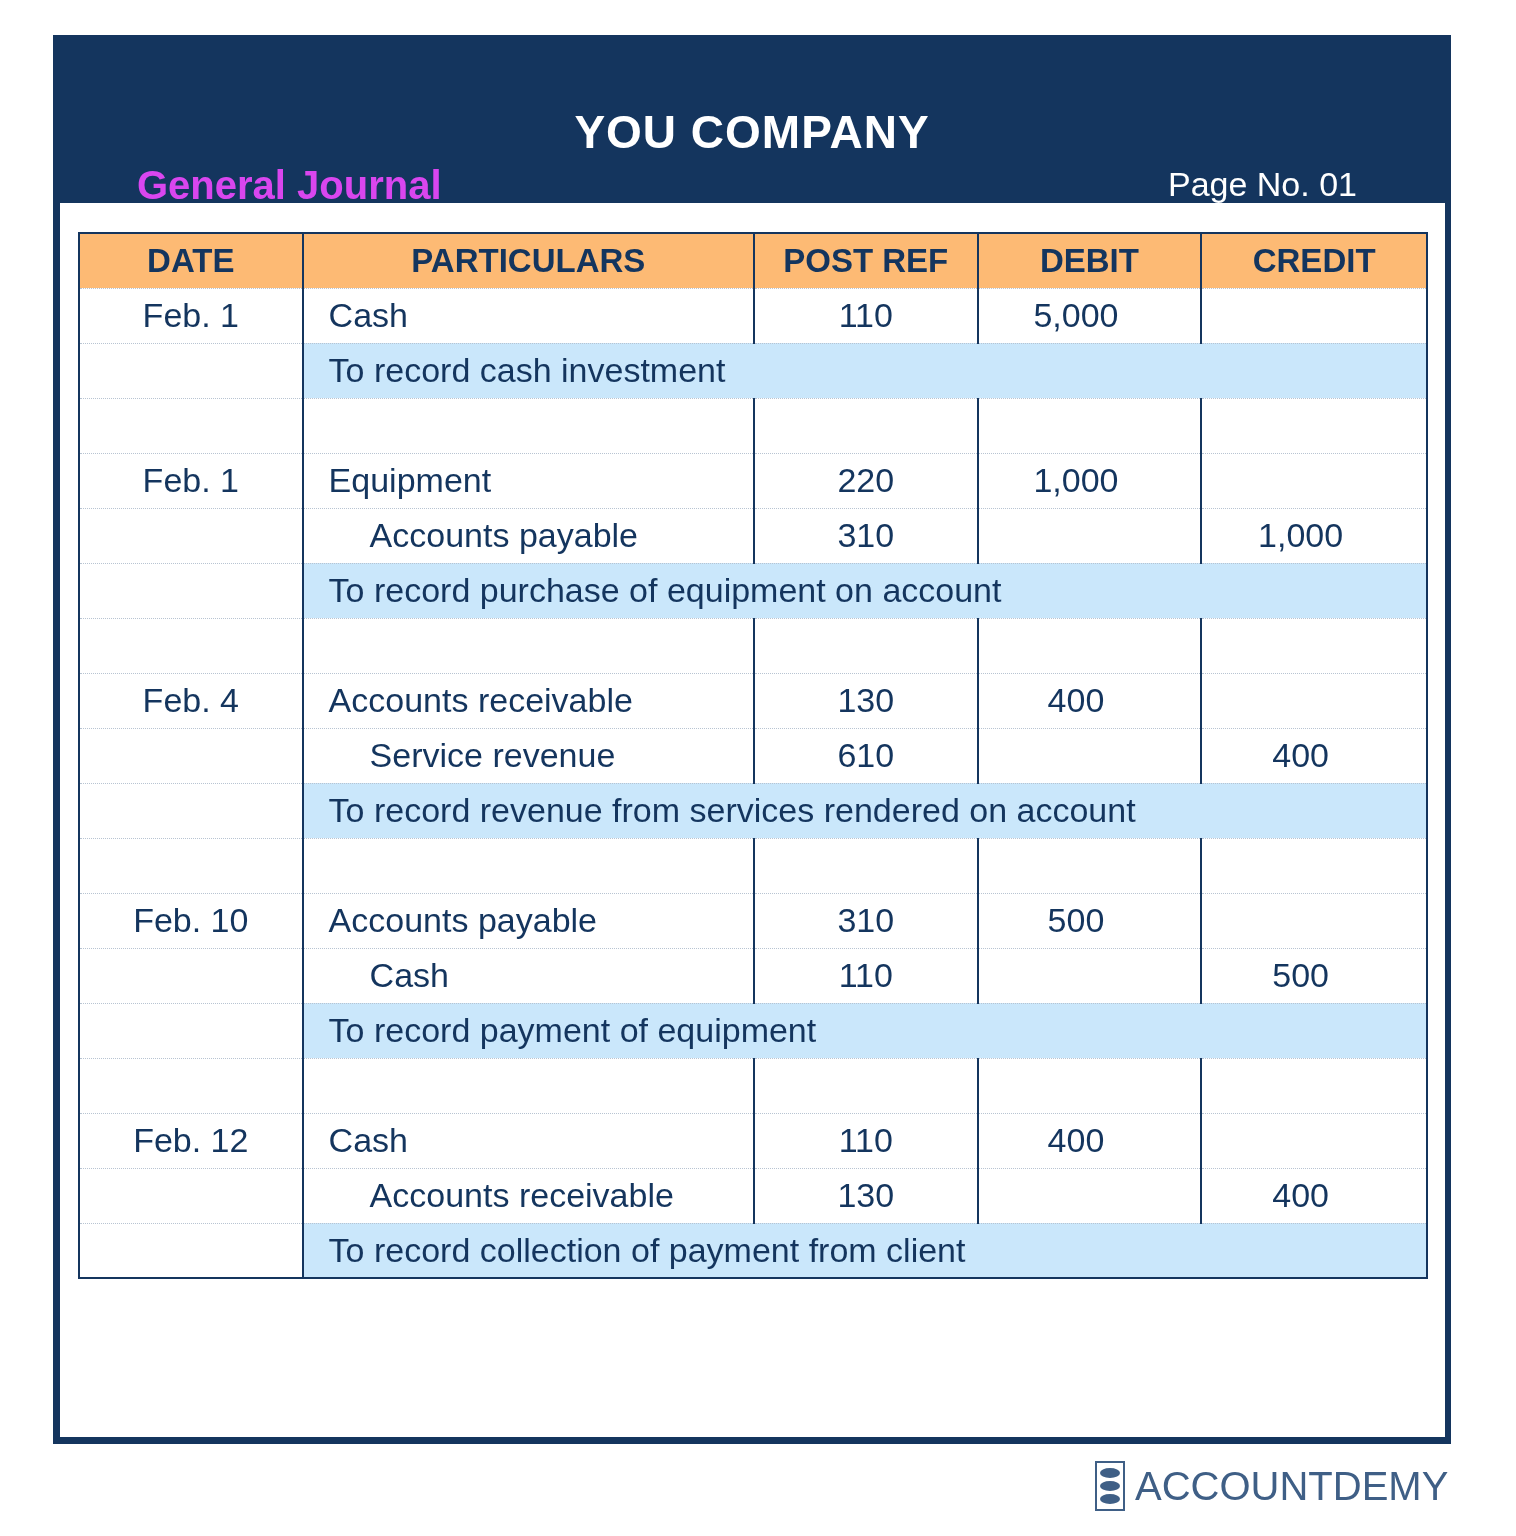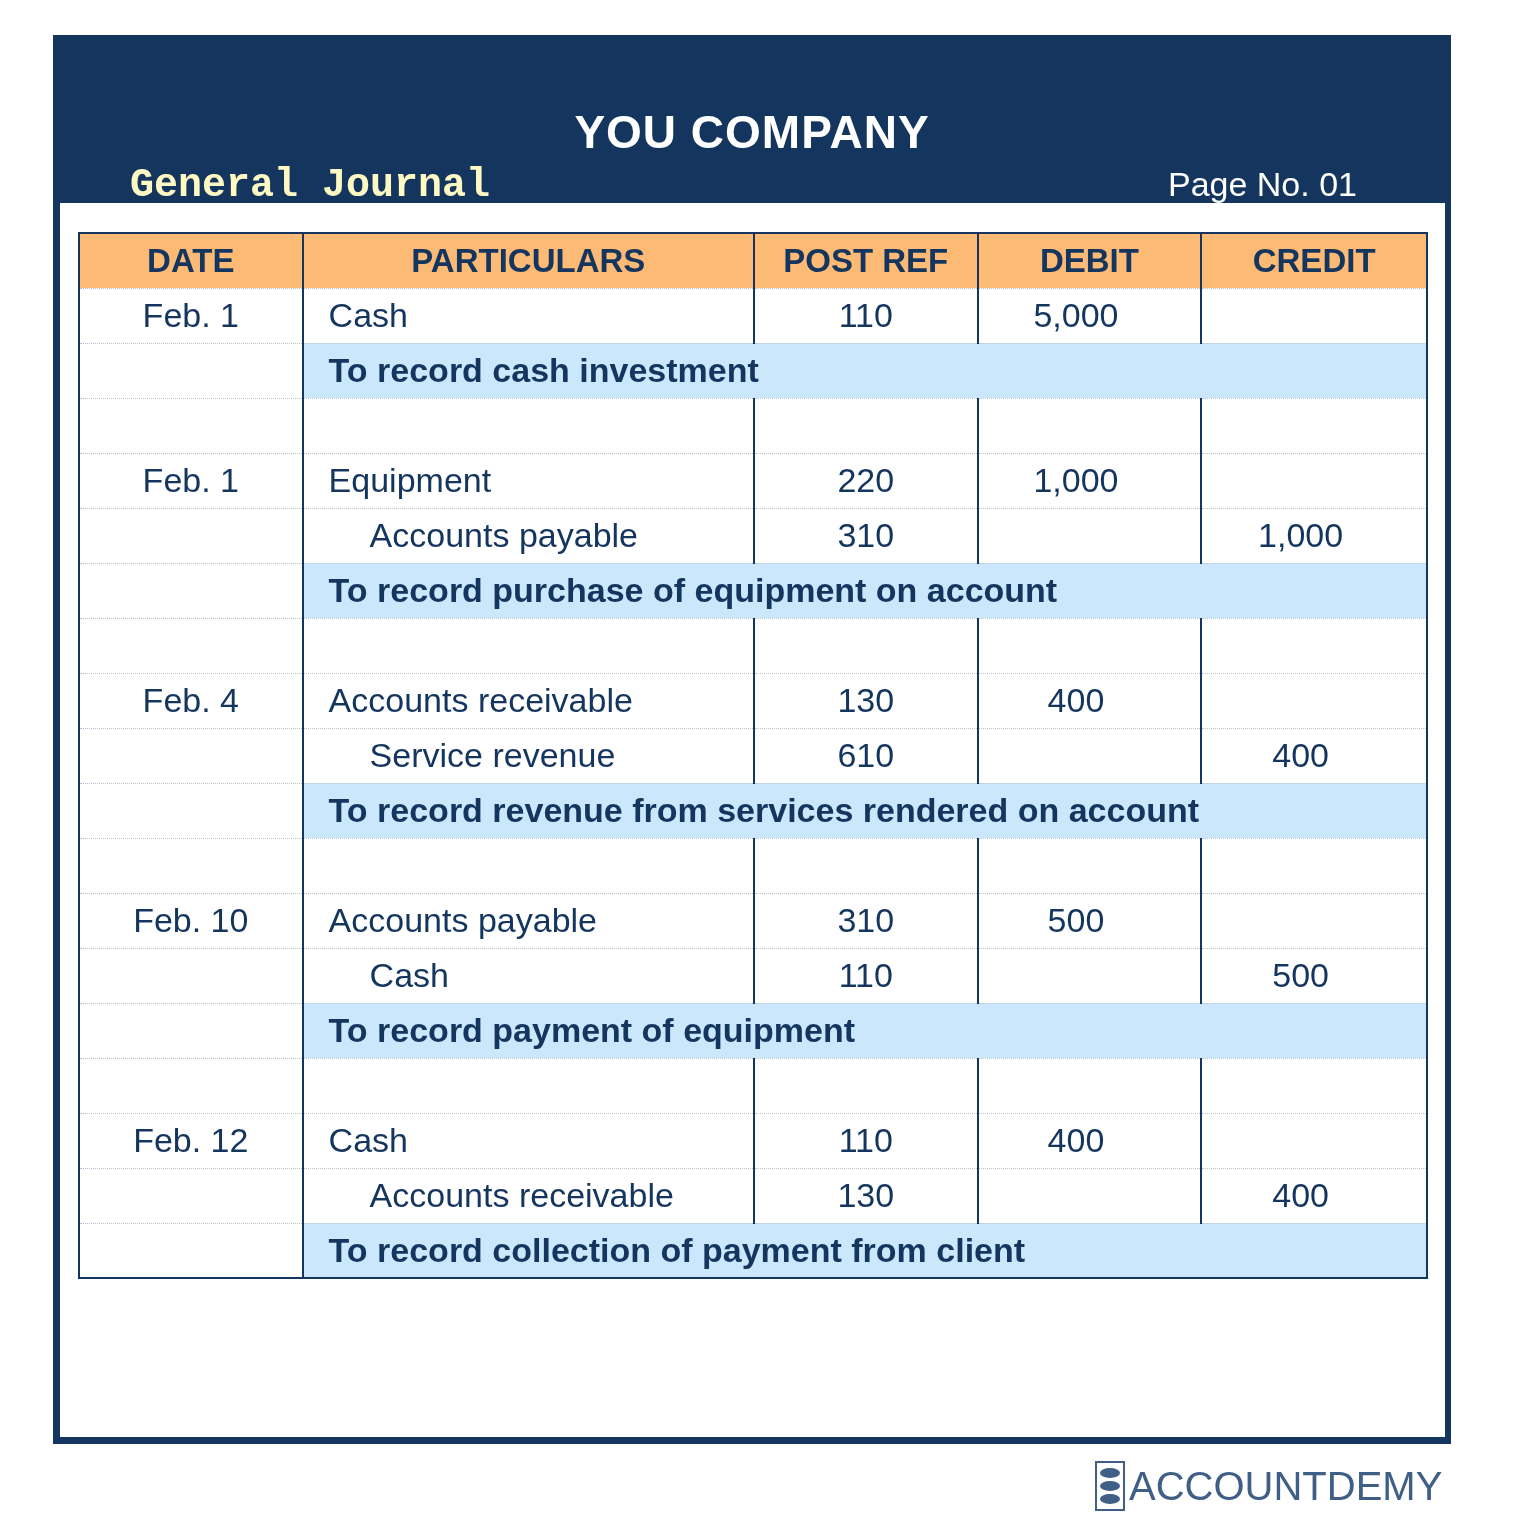--- a/index.html
+++ b/index.html
@@ -1,37 +1,37 @@
 <!DOCTYPE html>
 <html><head>
 <meta charset="utf-8">
 <style>
   html,body{margin:0;padding:0;background:#ffffff;}
   body{width:1516px;height:1536px;position:relative;font-family:"Liberation Sans",sans-serif;color:#14355e;}
   .frame{position:absolute;left:53px;top:35px;width:1398px;height:1409px;background:#14355e;box-sizing:border-box;}
   .title{position:absolute;left:0;right:0;top:70px;text-align:center;color:#fff;font-weight:bold;font-size:46px;letter-spacing:1px;}
-  .subtitle{position:absolute;left:77px;top:128px;color:#fef9c3;font-weight:bold;font-size:40px;font-family:Liberation Mono, monospace;}
+  .subtitle{position:absolute;left:84px;top:128px;color:#d946ef;font-weight:bold;font-size:40px;}
   .pageno{position:absolute;right:94px;top:130px;color:#fff;font-size:34px;}
   .sheet{position:absolute;left:60px;top:203px;width:1385px;height:1234px;background:#fff;}
   table{position:absolute;left:78px;top:232px;border-collapse:collapse;width:1350px;}
   col.c1{width:224px;} col.c2{width:452px;} col.c3{width:224px;} col.c4{width:224px;} col.c5{width:226px;}
   td,th{height:55px;padding:0;font-size:34px;font-weight:normal;box-sizing:border-box;border-bottom:1px dotted #b8c4d2;}
   th{background:#fdba74;font-weight:bold;font-size:33px;border-top:2px solid #14355e;}
   .vl{border-left:2px solid #14355e;}
   .vr{border-right:2px solid #14355e;}
   .center{text-align:center;}
   .right{text-align:center;padding-right:27px;}
   .left{text-align:left;padding-left:25px;}
   .indent{padding-left:66px;}
-  .memo{background:#cae7fb;font-weight:bold;}
+  .memo{background:#cae7fb;}
   .solid{border-bottom:2px solid #14355e;}
   .logo{position:absolute;left:1095px;top:1461px;display:flex;align-items:center;}
   .logo-icon{width:30px;height:50px;border:2px solid #3f5f86;box-sizing:border-box;display:flex;flex-direction:column;justify-content:space-around;align-items:center;padding:3px 0;}
   .logo-icon span{width:20px;height:10px;border-radius:50%;background:#3f5f86;}
-  .logo-text{font-size:40px;color:#3f5f86;margin-left:4px;letter-spacing:0px;}
+  .logo-text{font-size:40px;color:#3f5f86;margin-left:10px;letter-spacing:0px;}
 </style>
 </head>
 <body>
 
 <div class="frame">
   <div class="title">YOU COMPANY</div>
   <div class="subtitle">General Journal</div>
   <div class="pageno">Page No. 01</div>
 </div>
 <div class="sheet"></div>

